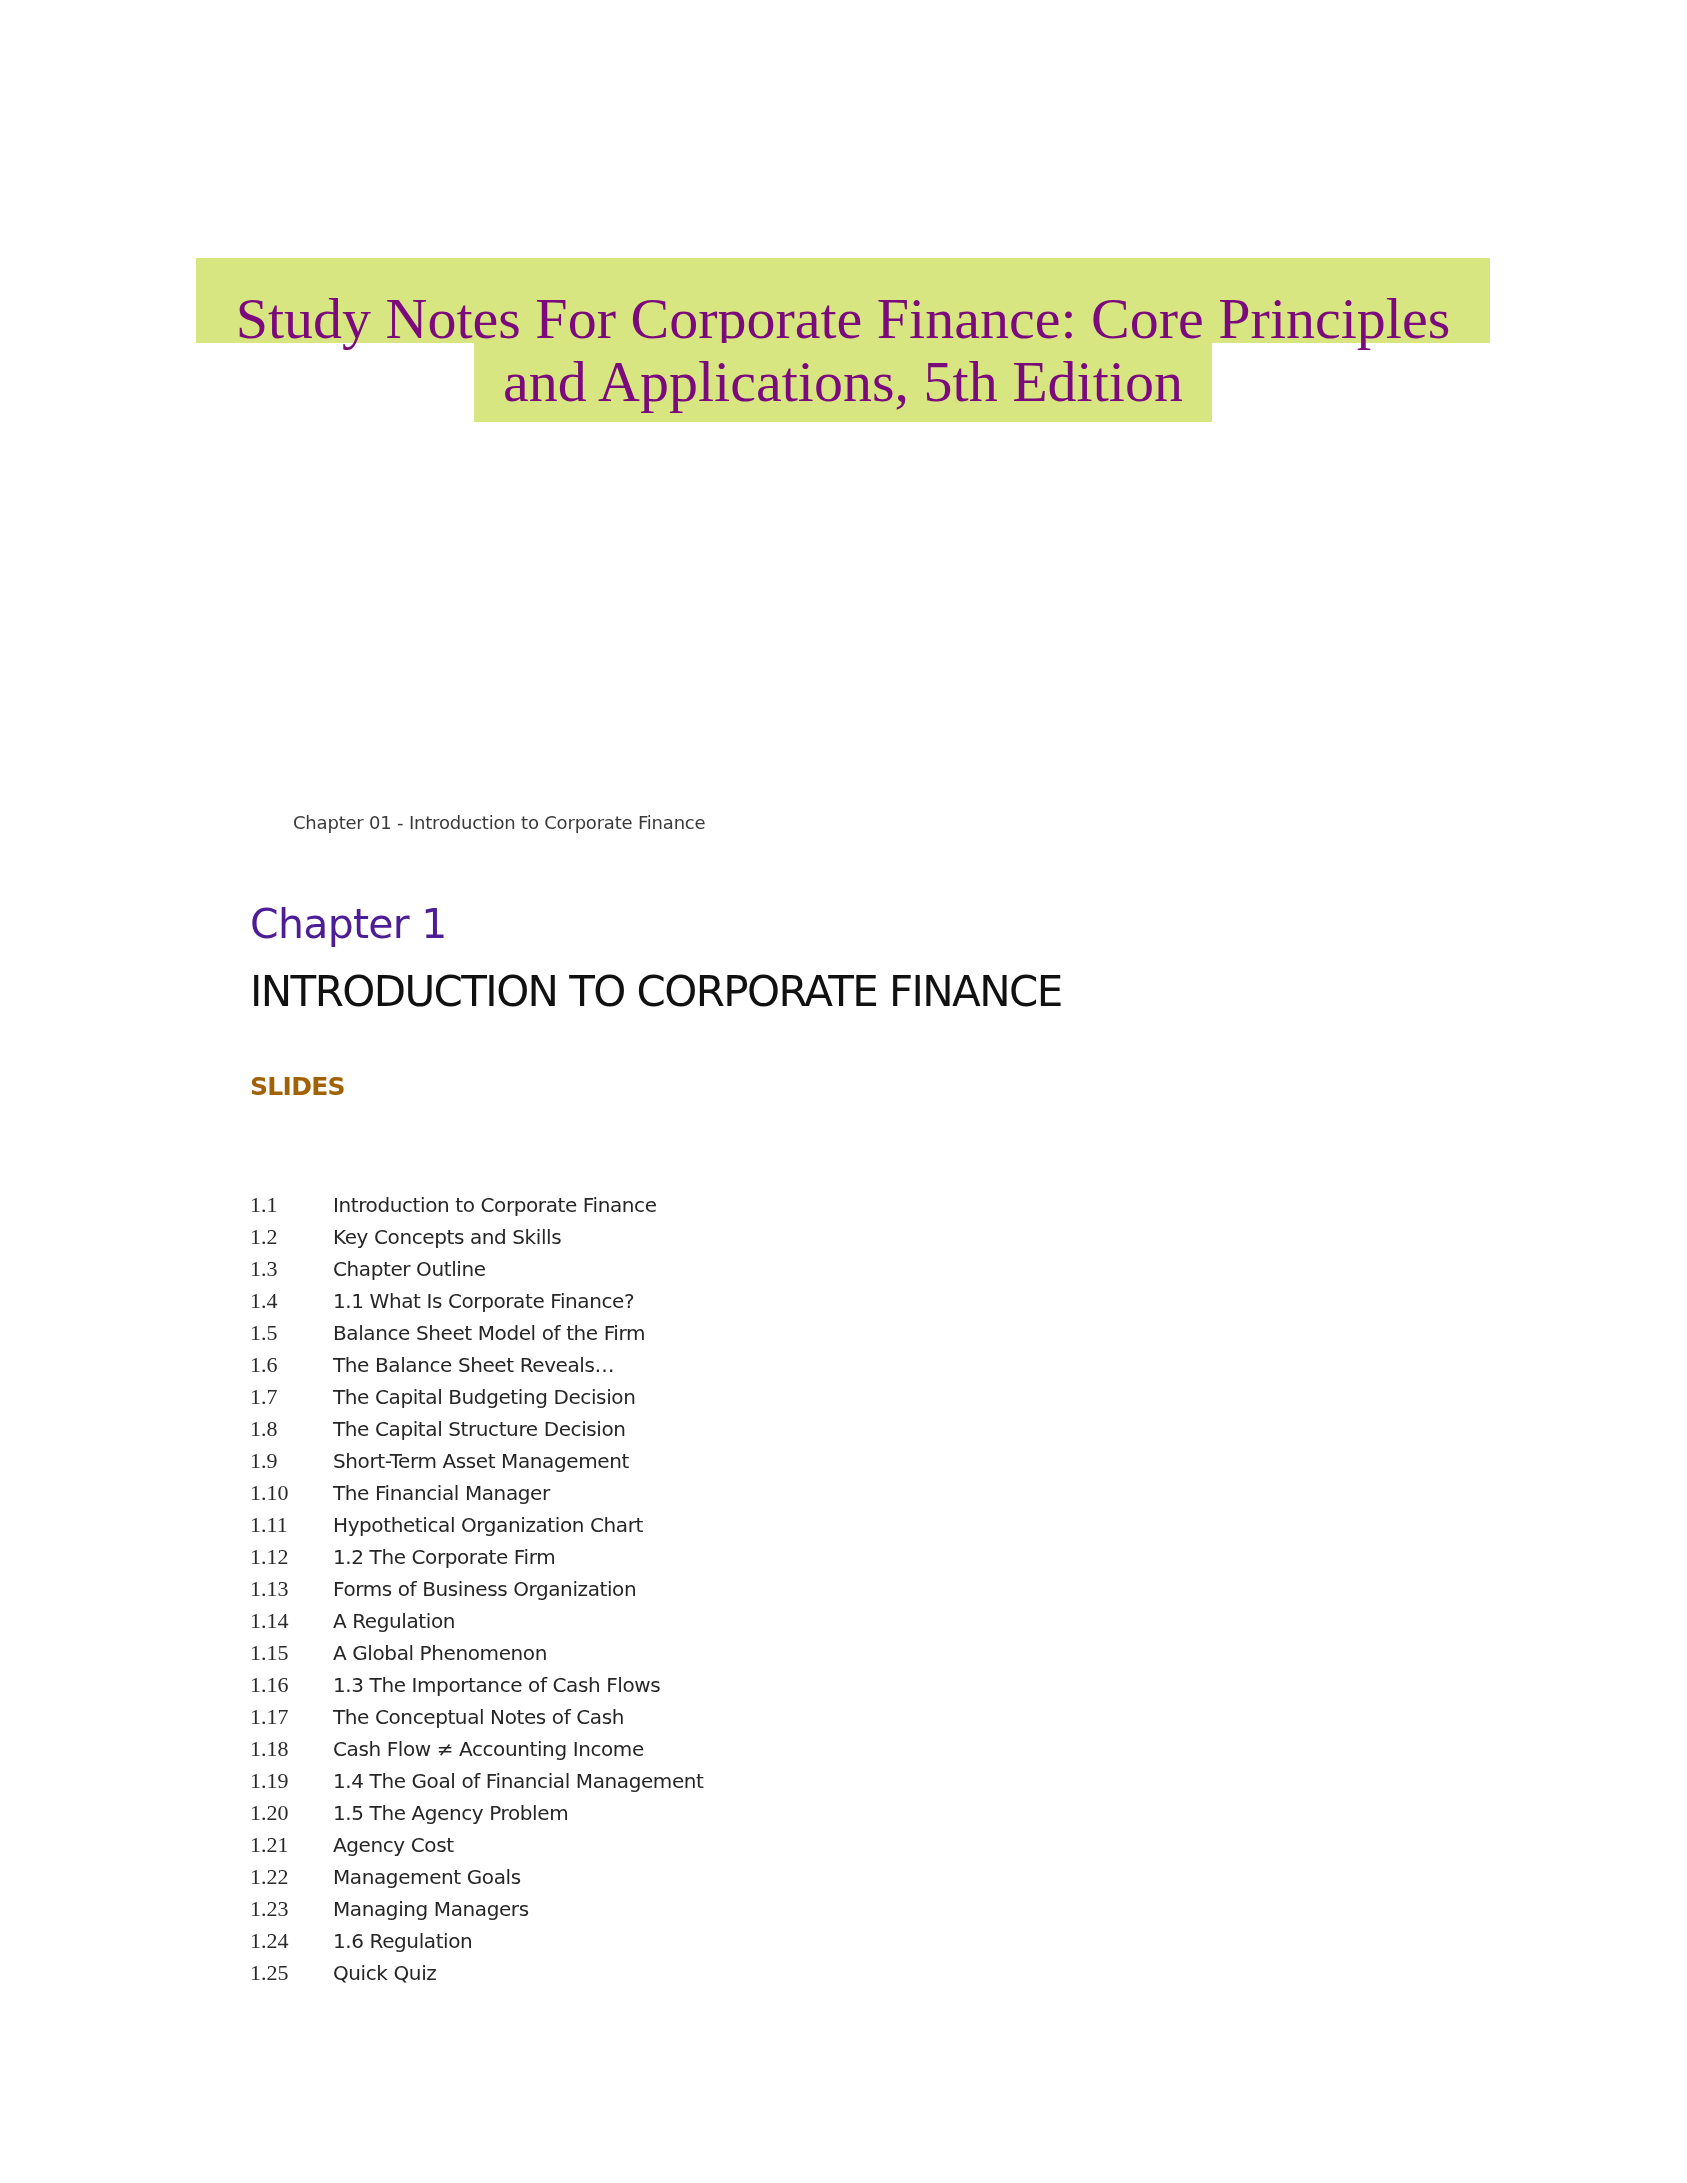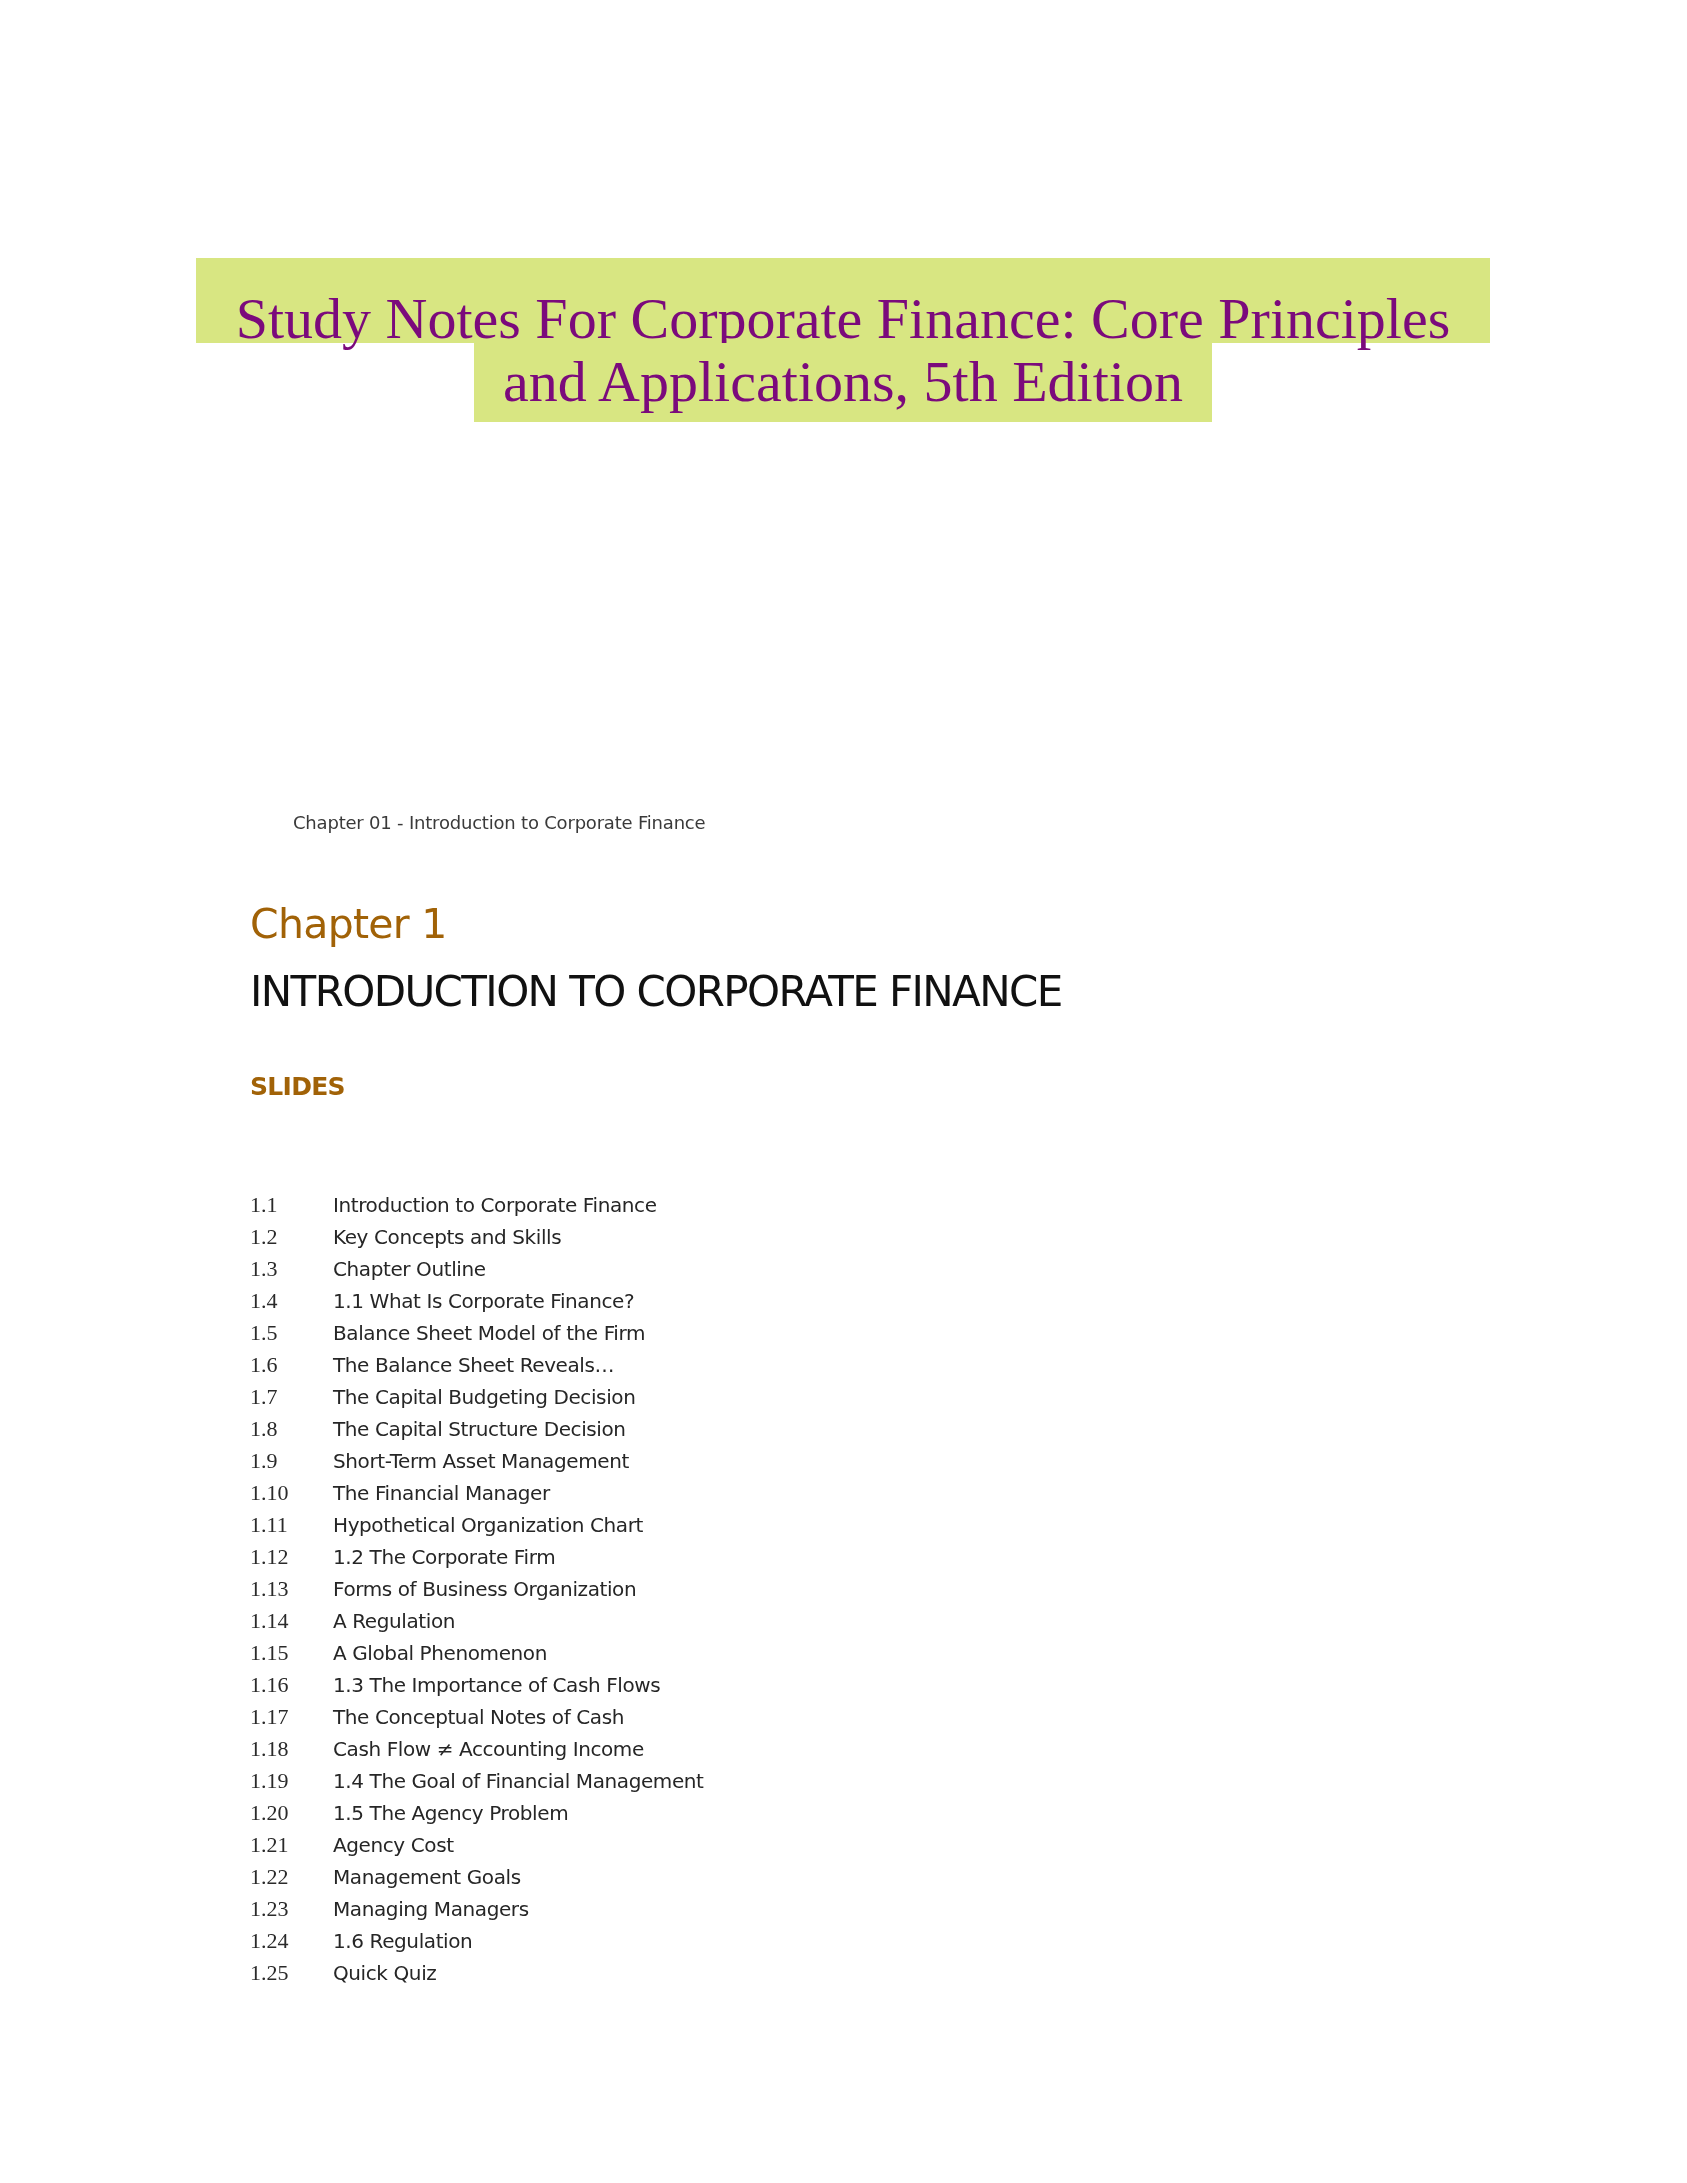--- a/index.html
+++ b/index.html
@@ -46,21 +46,21 @@
       letter-spacing: -0.2px;
       margin-left: 30px;
     }
     .chapter-num {
       position: absolute;
       top: 900px;
       left: 0;
       font-size: 41px;
       font-weight: normal;
       white-space: nowrap;
-      color: #a16207;
+      color: #4c1d95;
       letter-spacing: -0.7px;
     }
     .chapter-title {
       position: absolute;
       top: 967px;
       left: 0;
       font-size: 42px;
       white-space: nowrap;
       color: #111;
       letter-spacing: -1.6px;

